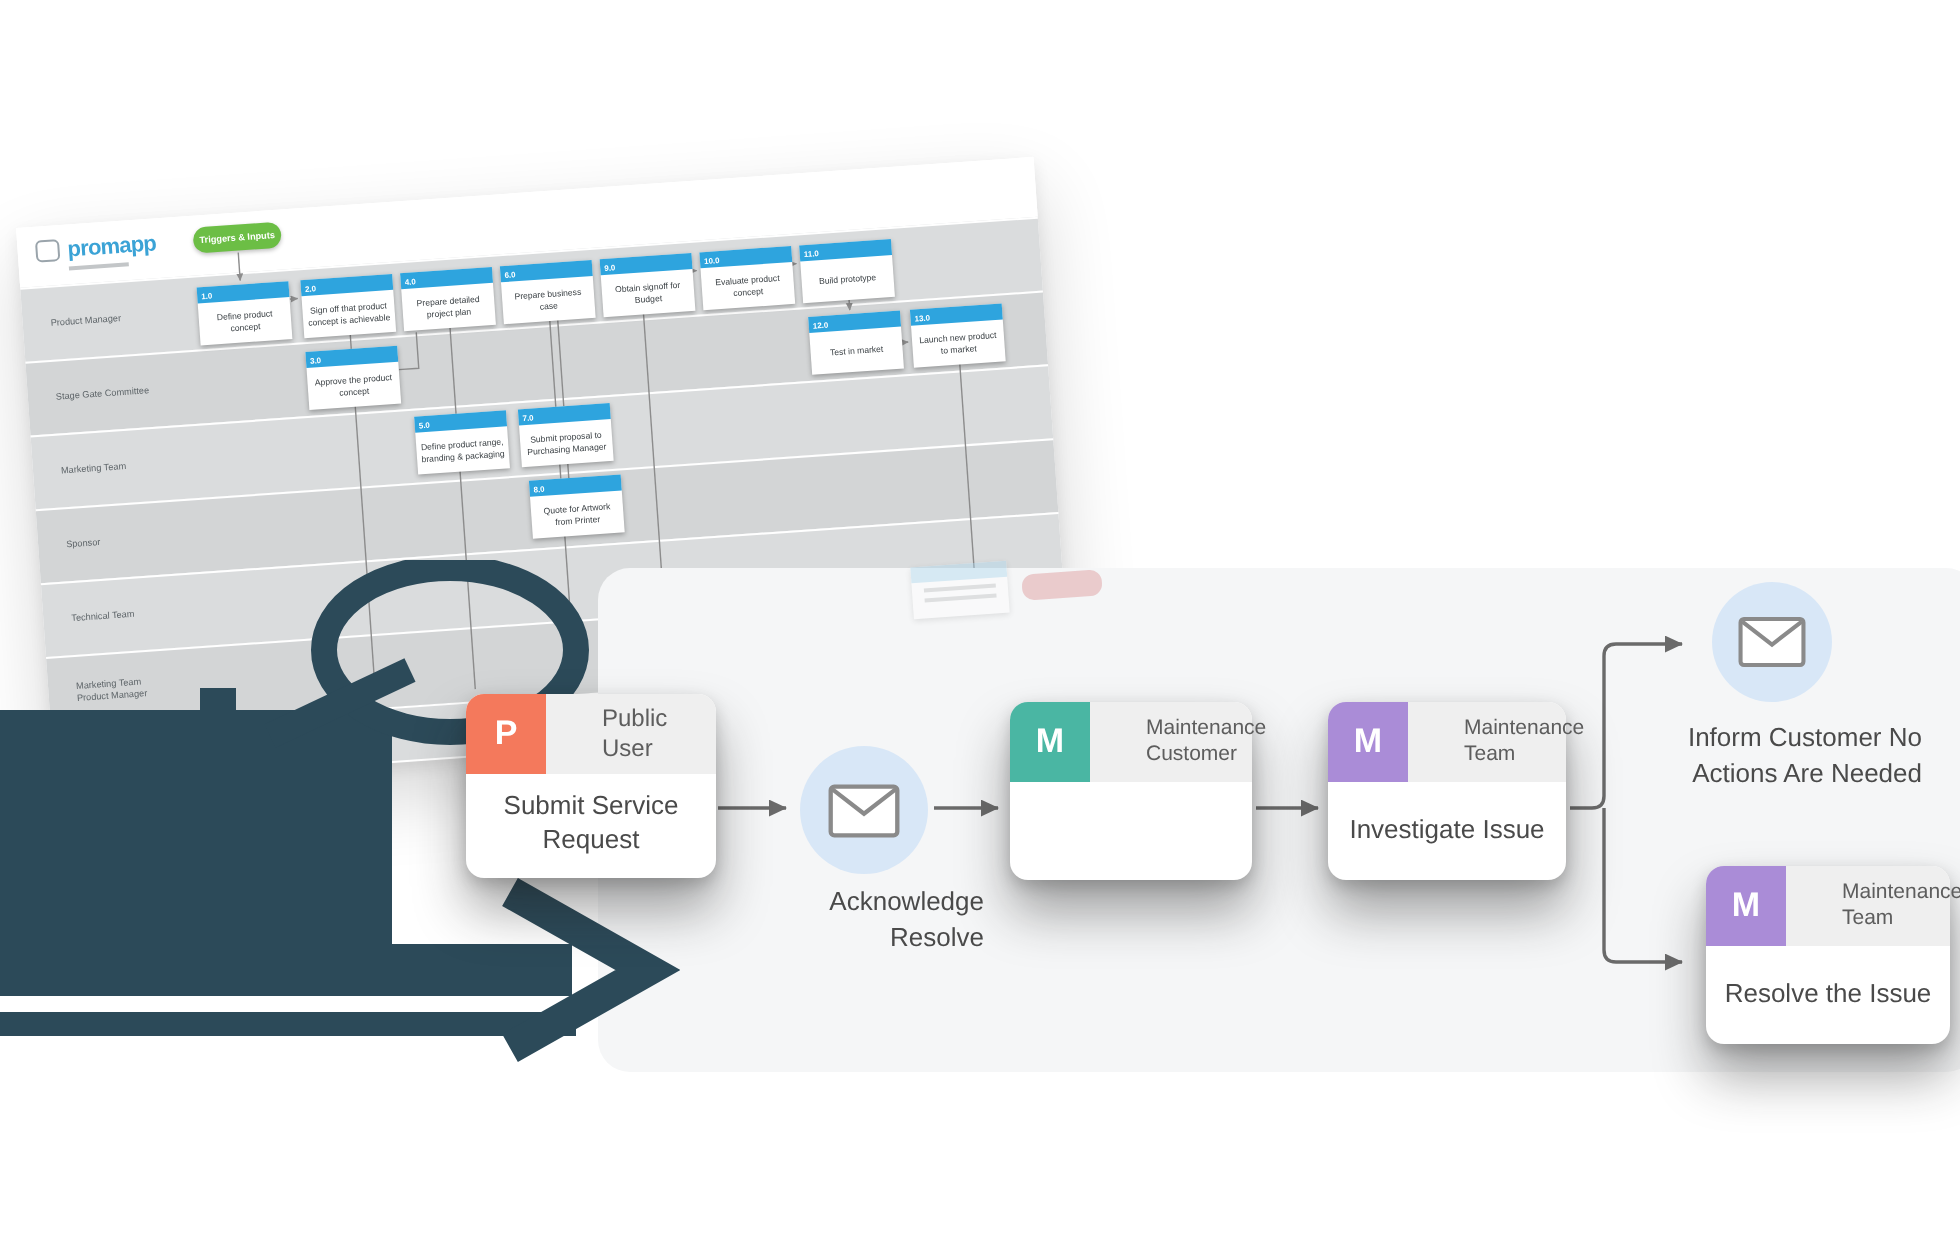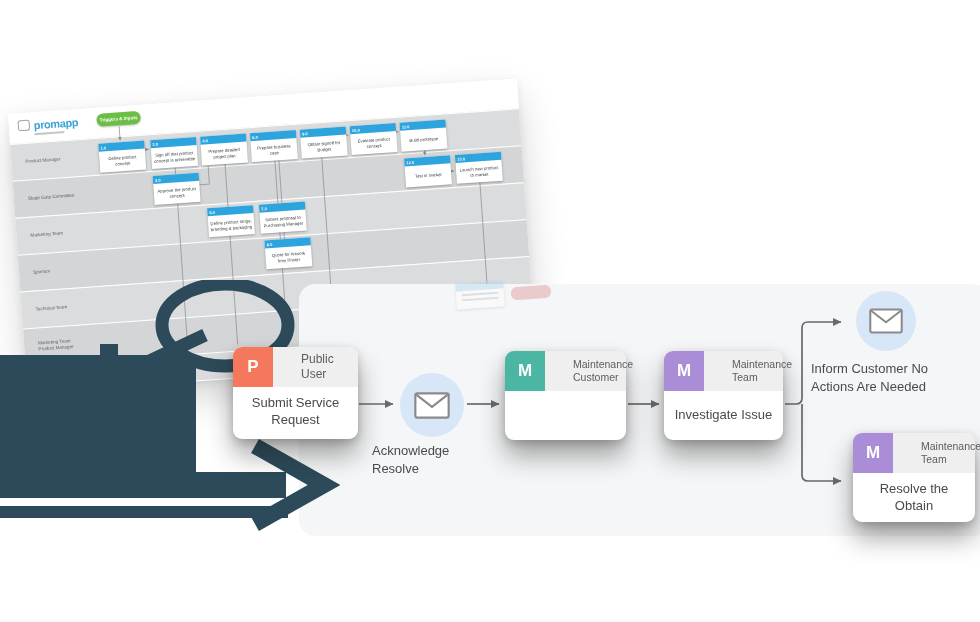--- a/index.html
+++ b/index.html
@@ -53,21 +53,21 @@
          justify-content:center;color:#fff;font-size:17px;font-weight:bold;flex:0 0 40px;}
   .tile-orange{background:#f4795c;}
   .tile-teal{background:#4ab6a3;}
   .tile-purple{background:#aa8cd7;}
   .role{font-size:10.5px;color:#5d5d5d;padding-left:10px;padding-right:4px;line-height:1.25;margin-left:18px;}
   .fcard-body{display:flex;align-items:center;justify-content:center;text-align:center;
          font-size:13px;color:#4a4a4a;padding:0 9px;line-height:1.3;}
 
   .event-circle{position:absolute;border-radius:50%;background:#d8e7f7;display:flex;
          align-items:center;justify-content:center;}
-  .event-label{position:absolute;text-align:left;font-size:13px;color:#4a4a4a;line-height:1.35;}
+  .event-label{position:absolute;text-align:right;font-size:13px;color:#4a4a4a;line-height:1.35;}
 
   
   .scribble{position:absolute;left:0;top:280px;pointer-events:none;}
 </style>
 </head>
 <body>
 
 <div class="canvas">
 
   <div class="sheet">
@@ -255,16 +255,16 @@
       <path d="M2.5 3 L20 16.5 L37.5 3" fill="none" stroke="#8a8a8a" stroke-width="2.4"></path>
     </svg>
   </div>
   <div class="event-label" style="left:811px;top:360px;width:150px">Inform Customer No Actions Are Needed</div>
 
   <div class="fcard" style="left:853px;top:433px;width:122px;height:89px">
     <div class="fcard-head">
       <div class="tile tile-purple">M</div>
       <div class="role">Maintenance Team</div>
     </div>
-    <div class="fcard-body" style="height:49px">Resolve the Obtain</div>
+    <div class="fcard-body" style="height:49px">Resolve the Issue</div>
   </div>
 
 </div>
 
 </body></html>

